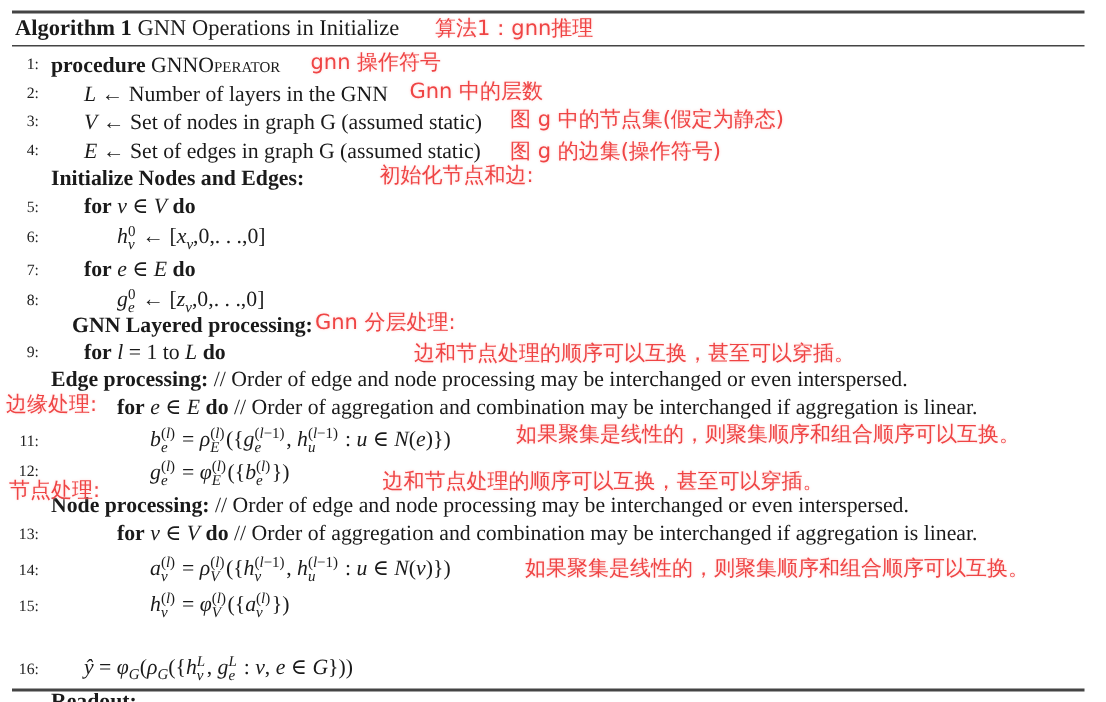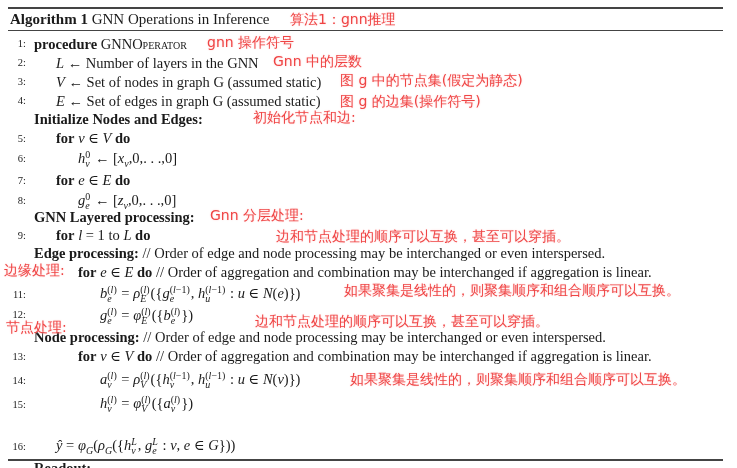--- a/index.html
+++ b/index.html
@@ -21,21 +21,21 @@
   sup, sub { font-size: 10px; line-height: 0; }
   .supsub { display: inline-block; vertical-align: -4px; line-height: 9px; font-size: 10px; text-align: left; margin-right: 1px; }
   .supsub span { display: block; }
 </style>
 </head>
 <body>
 
 <div class="rule top"></div>
 <div class="title">
   <span class="b">Algorithm 1</span>
-  <span>GNN Operations in Inference</span>
+  <span>GNN Operations in Initialize</span>
 </div>
 <div class="rule mid"></div>
 
 <div class="ln" style="left:4px;top:38px;">1:</div>
 <div class="line" style="left:34px;top:35px;">
   <span class="b">procedure</span>
   <span class="sc">GNNOperator</span>
 </div>
 
 <div class="ln" style="left:4px;top:57px;">2:</div>
@@ -71,21 +71,21 @@
 <div class="ln" style="left:4px;top:175px;">7:</div>
 <div class="line" style="left:56px;top:171px;">
   <span class="b">for</span> <span class="math">e</span> ∈ <span class="math">E</span> <span class="b">do</span>
 </div>
 
 <div class="ln" style="left:4px;top:195px;">8:</div>
 <div class="line" style="left:78px;top:191px;">
   <span class="math">g</span><span class="supsub"><span>0</span><span class="math">e</span></span> ← [<span class="math">z</span><sub class="math">v</sub>,0,. . .,0]
 </div>
 
-<div class="line b" style="left:34px;top:208px;">GNN Layered processing:</div>
+<div class="line b" style="left:48px;top:208px;">GNN Layered processing:</div>
 
 <div class="ln" style="left:4px;top:230px;">9:</div>
 <div class="line" style="left:56px;top:226px;">
   <span class="b">for</span> <span class="math">l</span> = 1 to <span class="math">L</span> <span class="b">do</span>
 </div>
 
 <div class="line" style="left:34px;top:244px;">
   <span class="b">Edge processing:</span>
   <span>// Order of edge and node processing may be interchanged or even interspersed.</span>
 </div>

